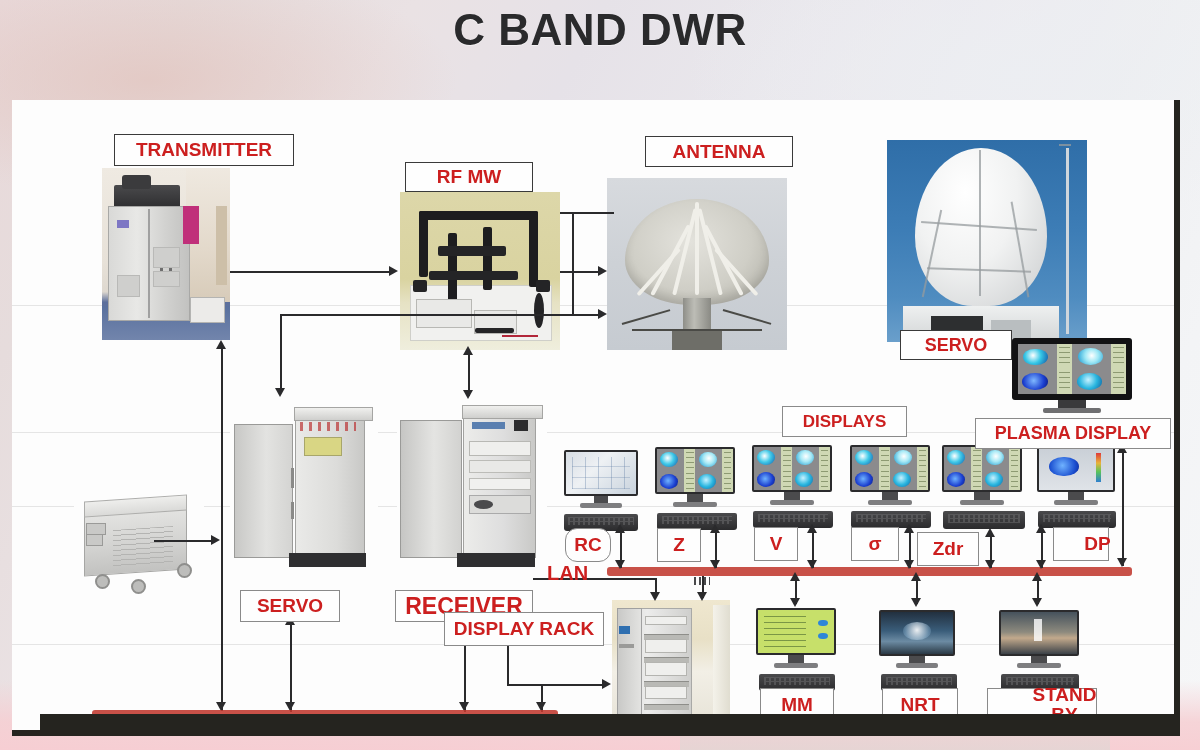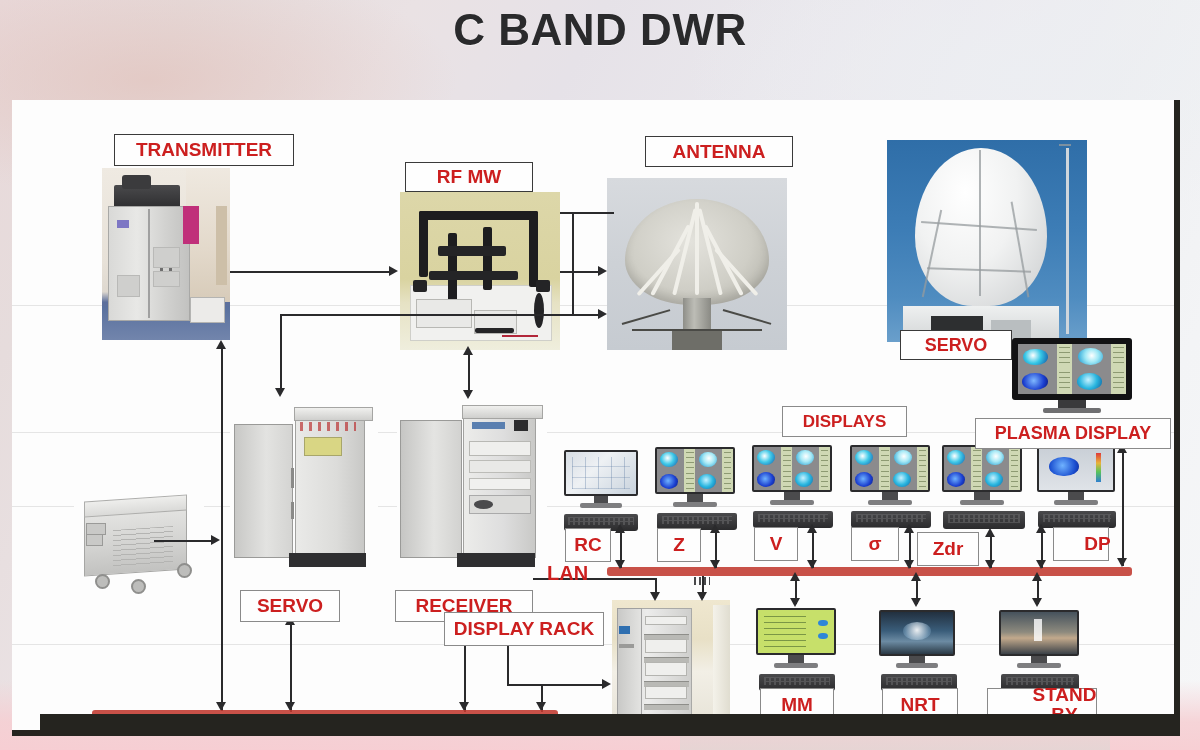--- a/index.html
+++ b/index.html
@@ -341,37 +341,37 @@
       <div style="position:absolute;left:43%;top:3%;width:53%;height:7%;background:linear-gradient(180deg,#f0f0ee,#cfcfcd);border:1px solid #a5a5a3;"></div>
       <div style="position:absolute;left:50%;top:13%;width:22%;height:4%;background:#5a7fb0;"></div>
       <div style="position:absolute;left:78%;top:12%;width:9%;height:6%;background:#2c2c2e;"></div>
       <div style="position:absolute;left:48%;top:24%;width:40%;height:8%;background:#efefed;border:1px solid #b8b8b4;"></div>
       <div style="position:absolute;left:48%;top:35%;width:40%;height:7%;background:#e9e9e7;border:1px solid #bcbcb8;"></div>
       <div style="position:absolute;left:48%;top:46%;width:40%;height:6%;background:#f1f1ef;border:1px solid #bcbcb8;"></div>
       <div style="position:absolute;left:48%;top:56%;width:40%;height:10%;background:#dcdcda;border:1px solid #aaa;"></div>
       <div style="position:absolute;left:51%;top:59%;width:13%;height:5%;background:#4a4a4c;border-radius:50%;"></div>
       <div style="position:absolute;left:40%;bottom:2%;width:52%;height:8%;background:#2f2f31;"></div>
     </div>
-    <div class="lbl" style="left:383px;top:490px;width:138px;height:32px;font-size:19px;">
+    <div class="lbl" style="left:383px;top:490px;width:138px;height:32px;font-size:23px;">
       <span>RECEIVER</span>
     </div>
 
     <div class="lbl" style="left:770px;top:306px;width:125px;height:31px;font-size:17px;">
       <span>DISPLAYS</span>
     </div>
 
     <div class="mon" style="left:552px;top:350px;width:74px;height:62px;">
       <div class="screen">
           <div class="scr-map"></div>
         </div>
         <div class="neck"></div>
         <div class="foot"></div>
     </div>
     <div class="kbd" style="left:552px;top:414px;width:74px;height:17px;"></div>
-    <div class="lbl" style="left:553px;top:428px;width:46px;height:34px;font-size:19px;">
+    <div class="lbl" style="left:553px;top:428px;width:46px;height:34px;font-size:19px;border-radius:12px;">
       <span>RC</span>
     </div>
 
     <div class="mon" style="left:643px;top:347px;width:80px;height:64px;">
       <div class="screen">
           <div class="quad">
         <div class="q-r">
               <div class="blob" style="left:12%;top:14%;width:66%;height:70%;background:radial-gradient(circle at 42% 40%,#ffffff,#3fc9e8 45%,#1b6fb6 88%);"></div>
             </div>
             <div class="q-l"></div>

